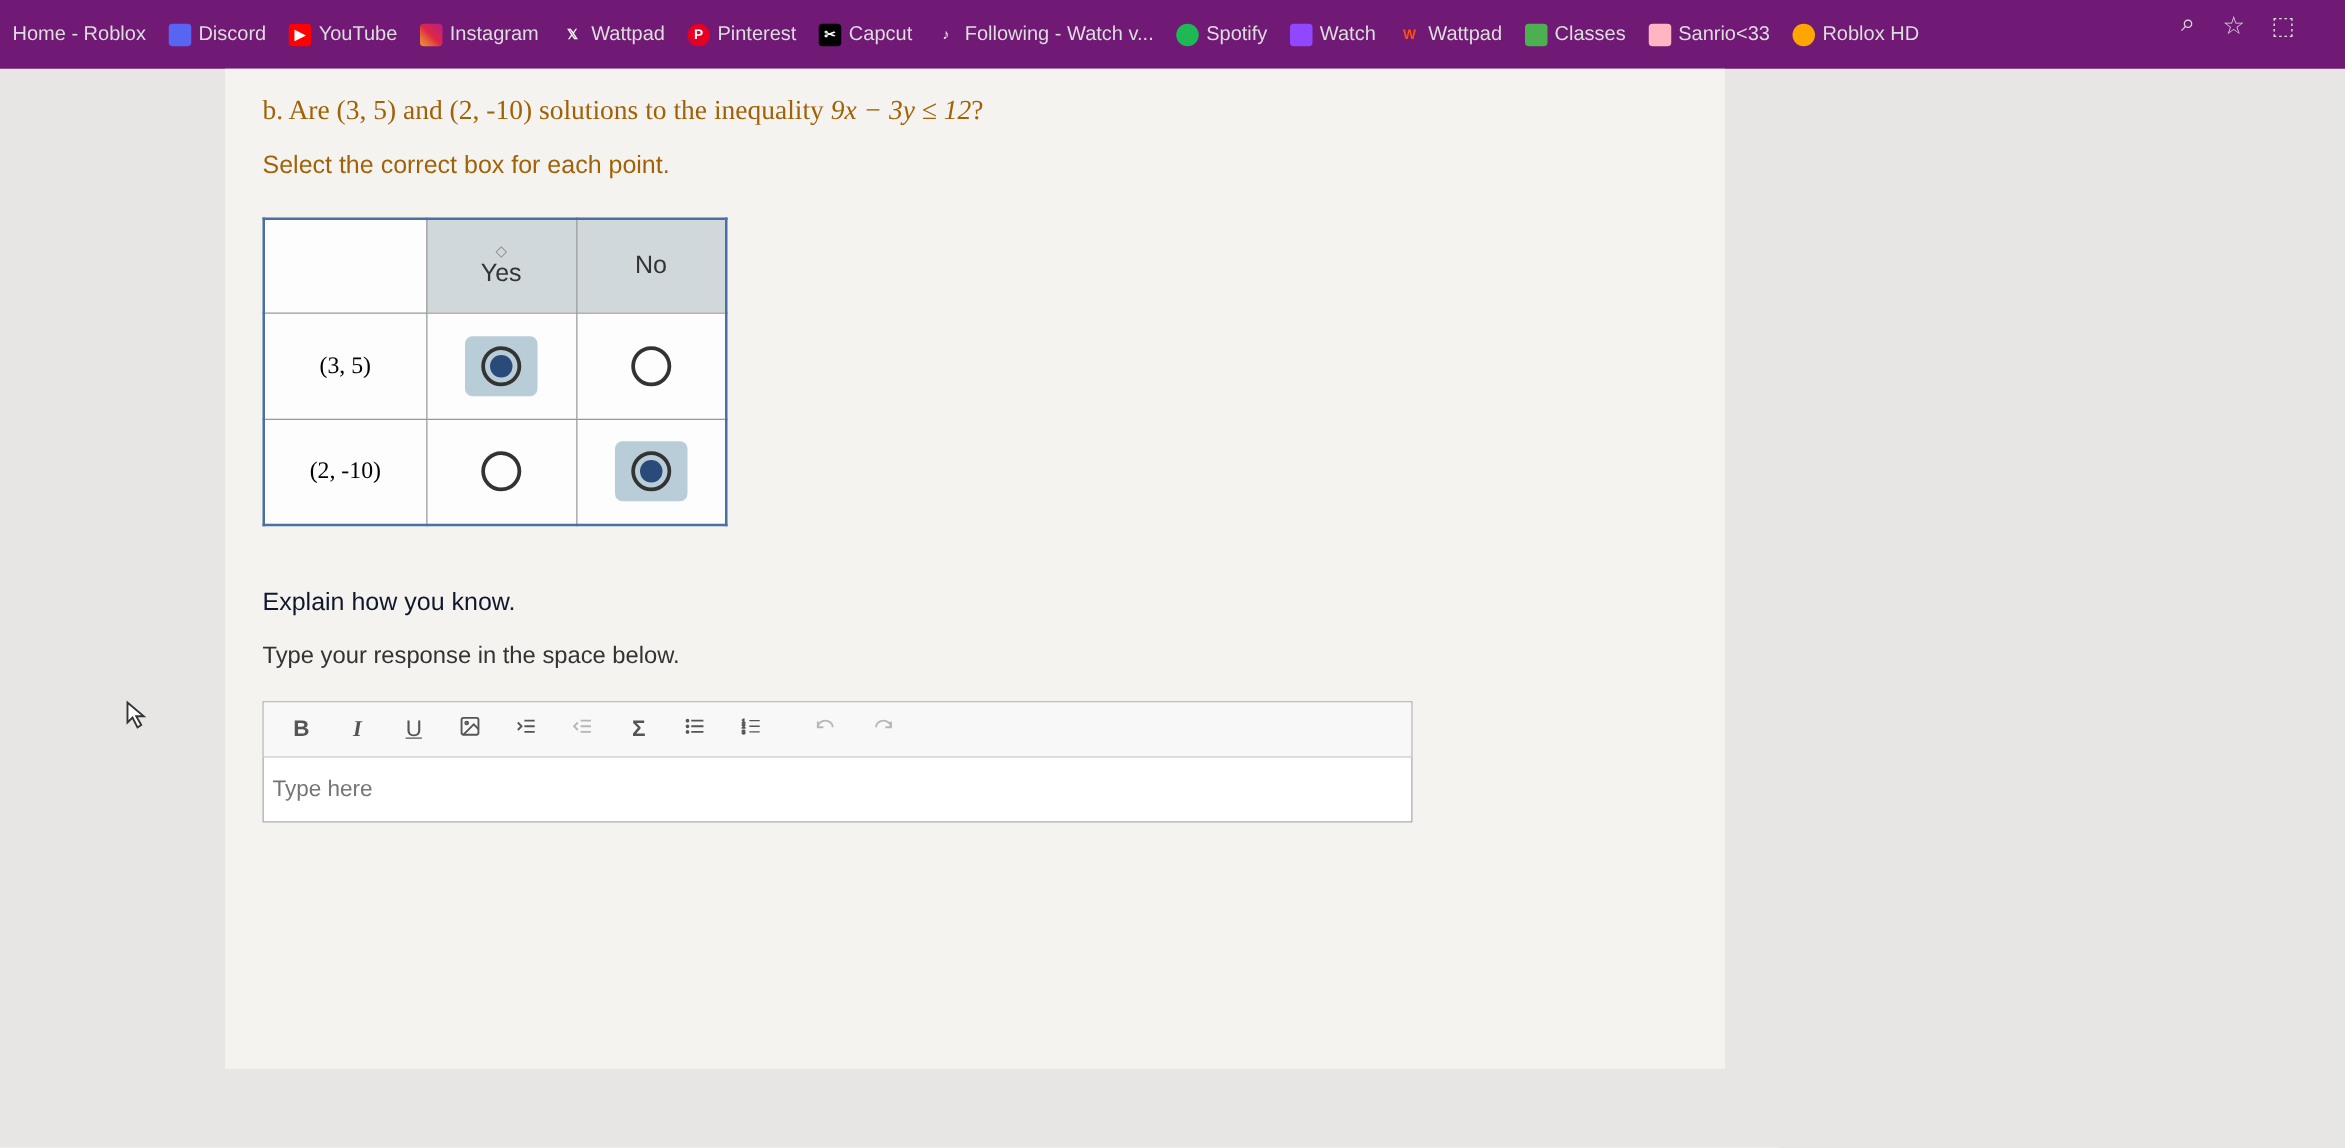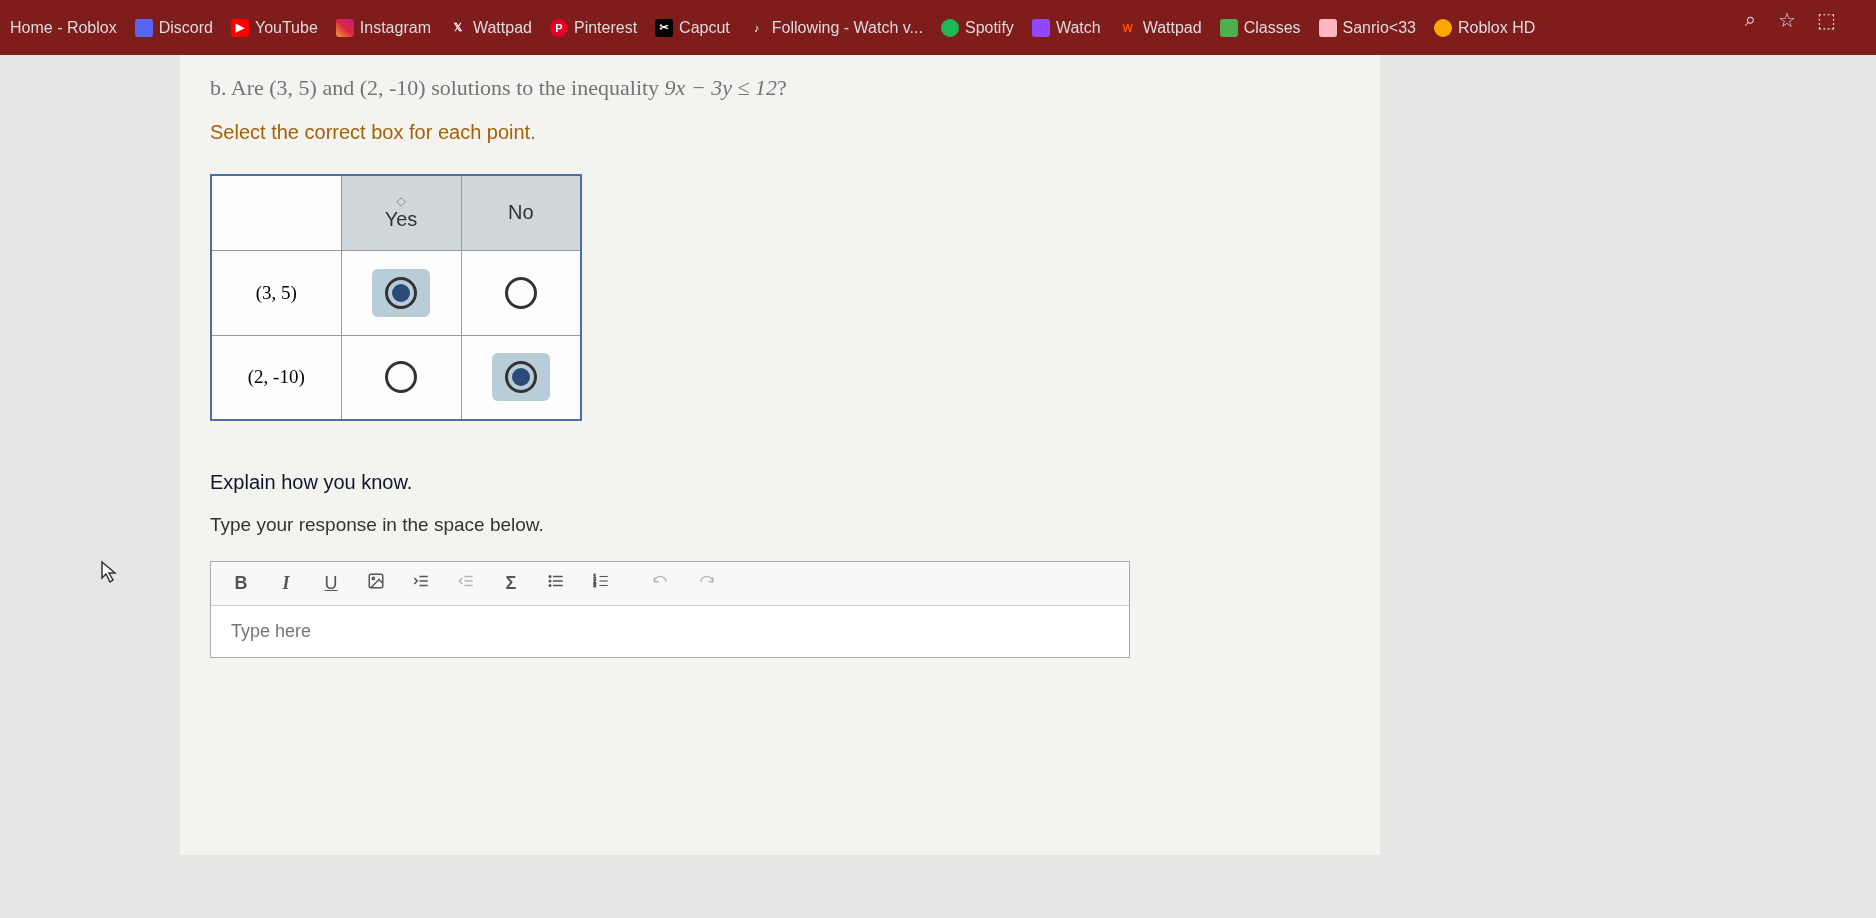--- a/index.html
+++ b/index.html
@@ -8,21 +8,21 @@
       box-sizing: border-box;
     }
     body {
       width: 1876px;
       height: 918px;
       font-family: Arial, sans-serif;
       background: #e8e6e4;
       overflow: hidden;
     }
     .browser-bar {
-      background: #7f1d1d;
+      background: #701a75;
       height: 55px;
       display: flex;
       align-items: center;
       padding: 0 10px;
       gap: 18px;
     }
     .bookmark {
       display: flex;
       align-items: center;
       gap: 6px;
@@ -49,21 +49,21 @@
     }
     .content-area {
       background: #f5f3f0;
       width: 1200px;
       margin-left: 180px;
       padding: 20px 30px;
       min-height: 800px;
     }
     .question-text {
       font-size: 22px;
-      color: #737373;
+      color: #a16207;
       margin-bottom: 20px;
       font-family: 'Times New Roman', serif;
     }
     .instruction-text {
       font-size: 20px;
       color: #a16207;
       margin-bottom: 30px;
     }
     .answer-table {
       border-collapse: collapse;
@@ -156,21 +156,21 @@
       cursor: pointer;
       min-width: 20px;
       text-align: center;
     }
     .toolbar-icon {
       width: 18px;
       height: 18px;
       display: inline-block;
     }
     .editor-input {
-      padding: 15px 20px;
+      padding: 15px 7px;
       min-height: 50px;
     }
     .editor-input input {
       border: none;
       outline: none;
       font-size: 18px;
       color: #888;
       width: 100%;
       background: transparent;
     }

